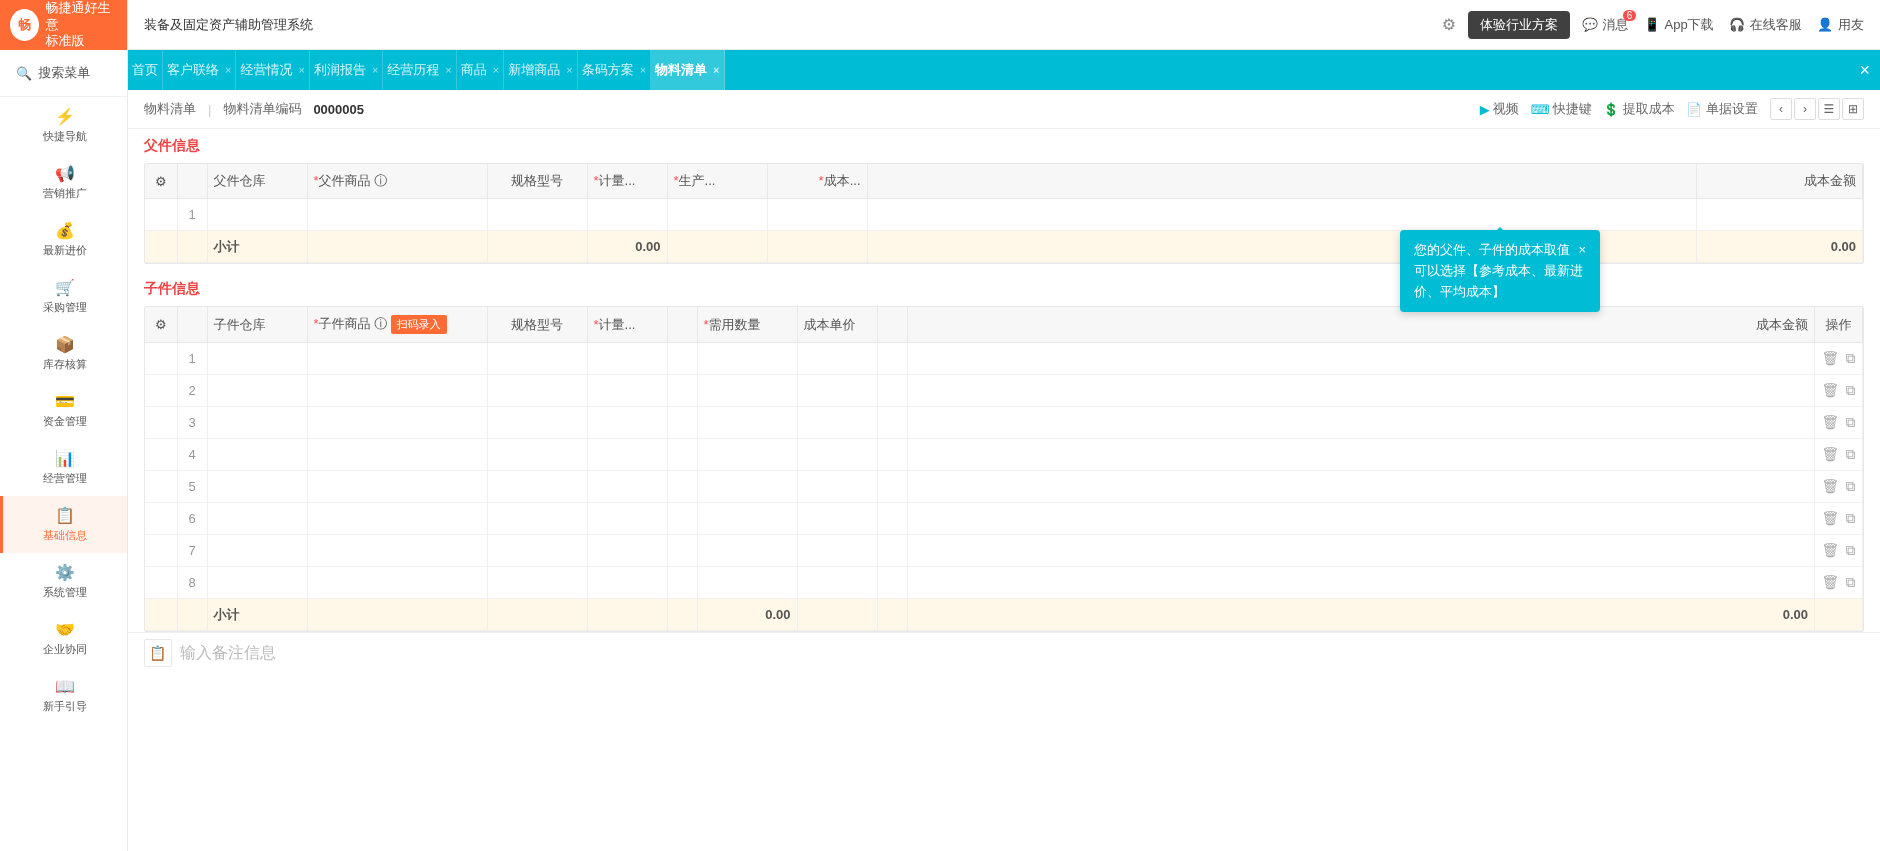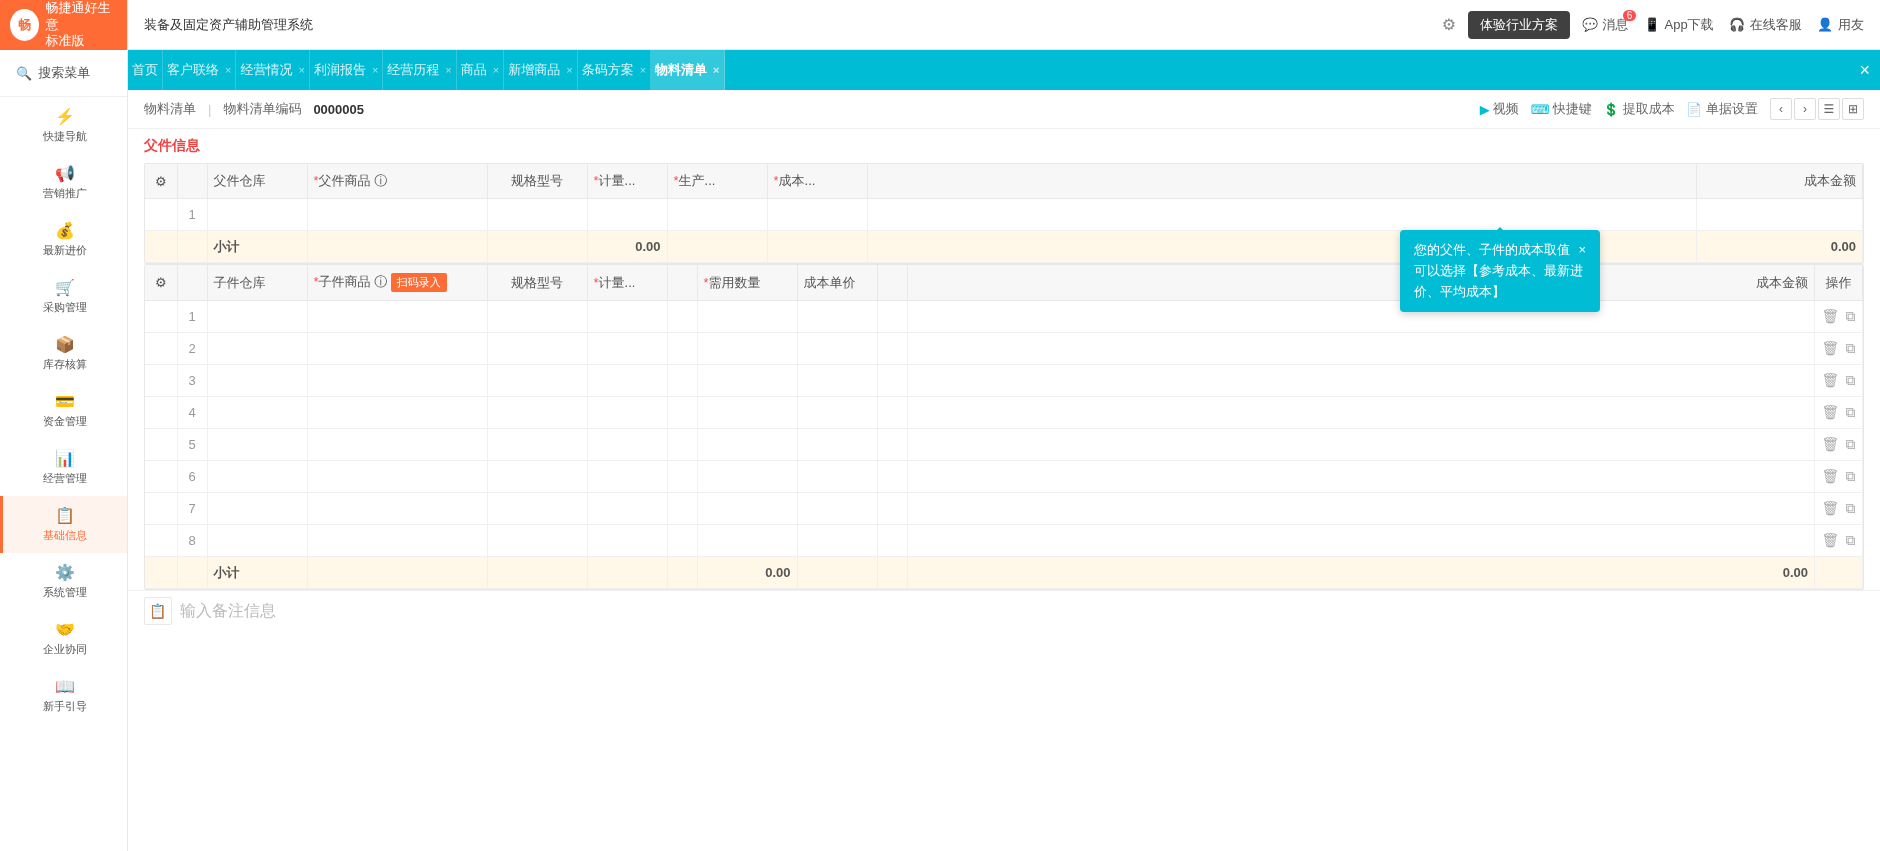--- a/index.html
+++ b/index.html
@@ -254,21 +254,21 @@
     .row-num {
       width: 30px;
       text-align: center;
       color: #999;
     }
     .col-warehouse { width: 100px; }
     .col-product { width: 180px; }
     .col-spec { width: 100px; text-align: center; }
     .col-unit { width: 80px; }
     .col-production { width: 100px; }
-    .col-cost { width: 100px; }
+    .col-cost { width: 100px; text-align: right; }
     .col-cost-amount { min-width: 80px; text-align: right; }
     .scan-btn {
       background: #ff6b35;
       color: #fff;
       border: none;
       padding: 2px 6px;
       border-radius: 2px;
       font-size: 11px;
       cursor: pointer;
     }
@@ -557,20 +557,21 @@
             <td style="text-align:right; font-weight:bold;">0.00</td>
             <td></td>
             <td></td>
             <td></td>
             <td class="col-cost-amount">0.00</td>
           </tr>
         </tbody>
       </table>
     </div>
 
+    <div class="section-title" style="margin-top:8px;">子件信息</div>
     <div class="table-container">
       <table>
         <thead>
           <tr>
             <th class="settings-col">⚙</th>
             <th class="row-num"></th>
             <th class="col-warehouse">子件仓库</th>
             <th class="col-product"><span class="required">*</span>子件商品 ⓘ <button class="scan-btn">扫码录入</button></th>
             <th class="col-spec">规格型号</th>
             <th class="col-unit"><span class="required">*</span>计量...</th>

